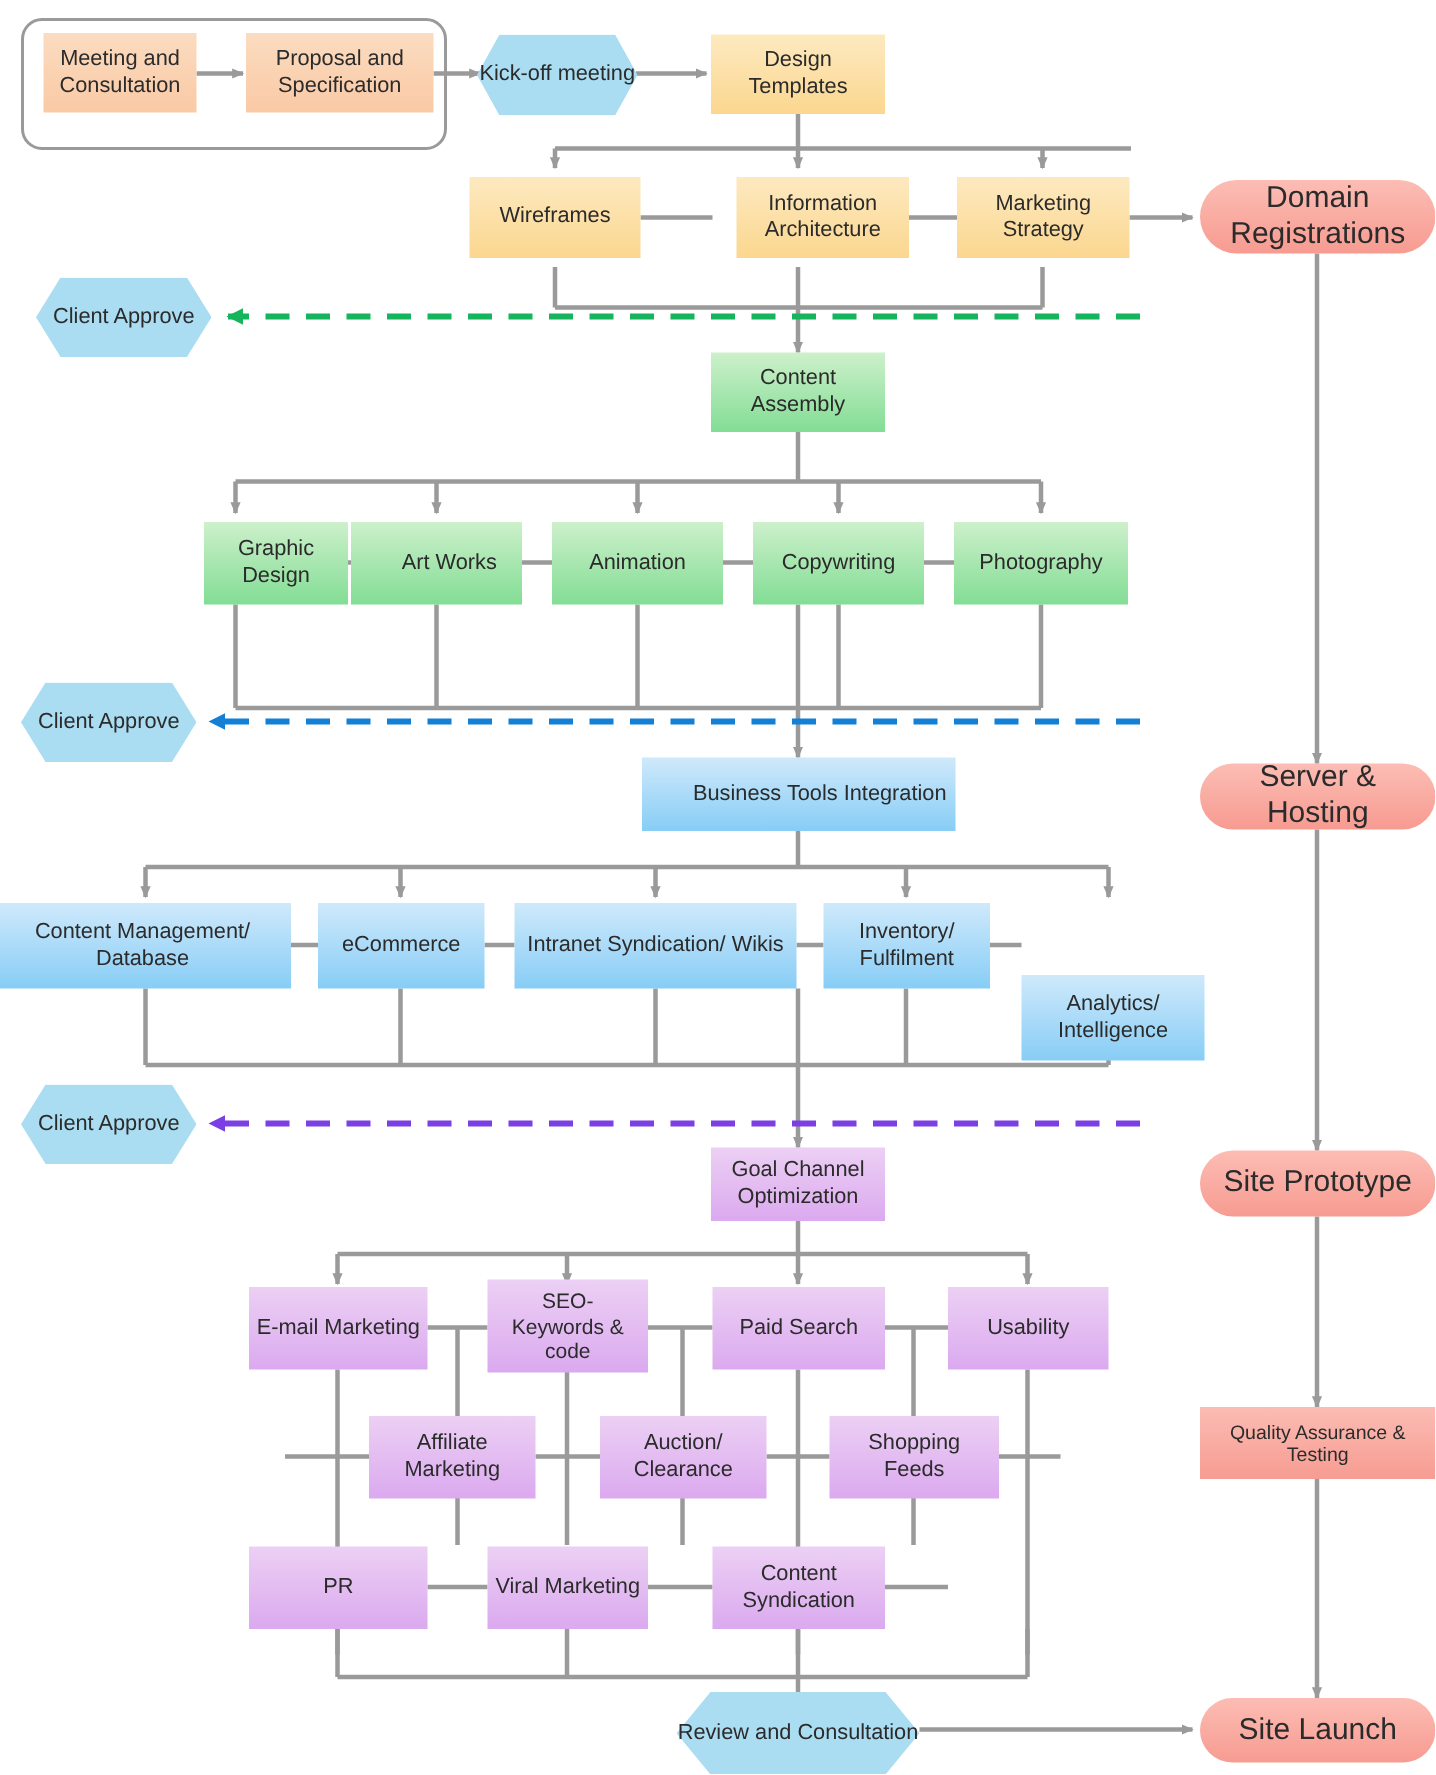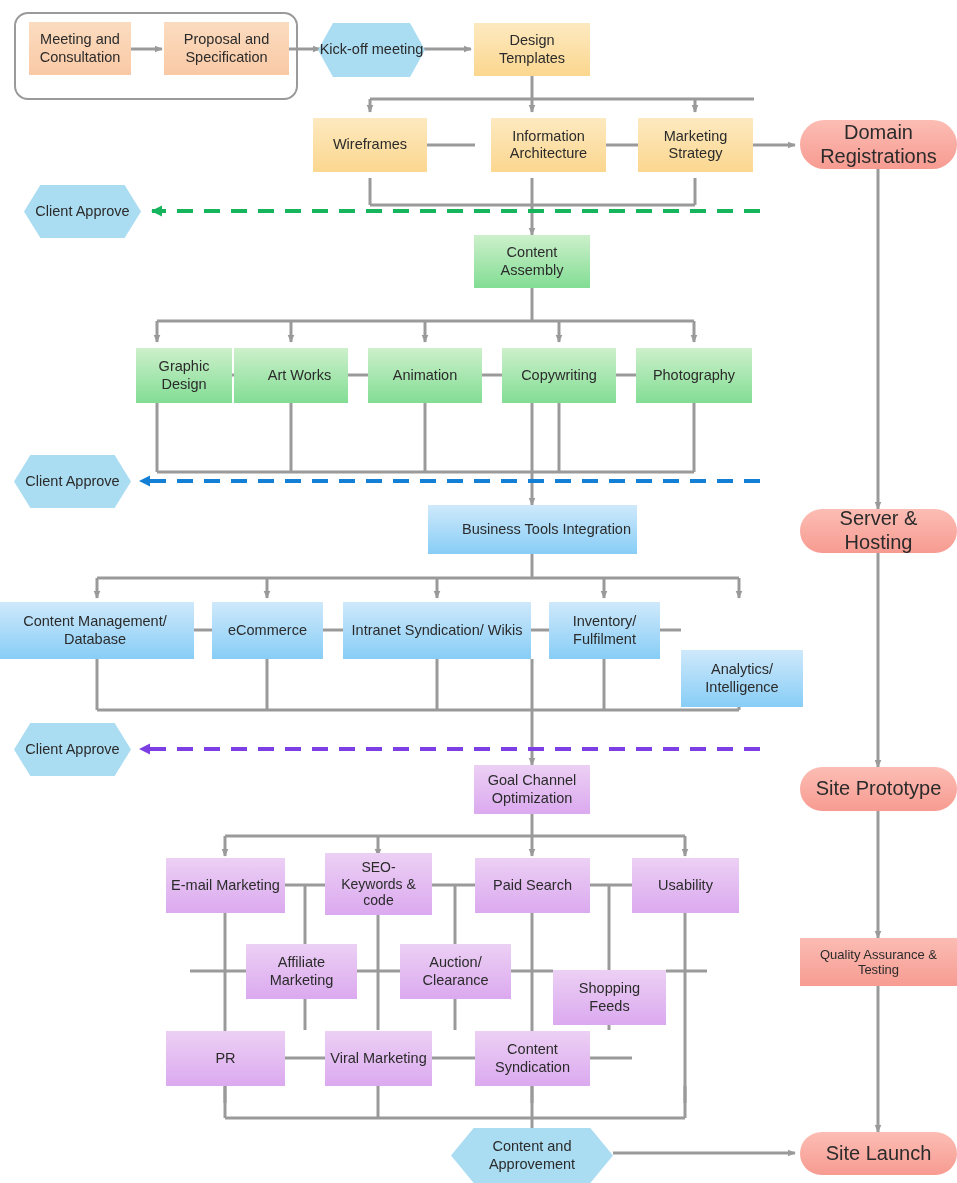--- a/index.html
+++ b/index.html
@@ -215,28 +215,28 @@
 
   <div class="node pill" style="left:800px;top:767px;width:157px;height:44px;">Site Prototype</div>
 
   <div class="node n-purple" style="left:166px;top:858px;width:119px;height:55px;">E-mail Marketing</div>
   <div class="node n-purple" style="left:325px;top:853px;width:107px;height:62px;font-size:14px;">SEO- Keywords &amp; code</div>
   <div class="node n-purple" style="left:475px;top:858px;width:115px;height:55px;">Paid Search</div>
   <div class="node n-purple" style="left:632px;top:858px;width:107px;height:55px;">Usability</div>
 
   <div class="node n-purple" style="left:246px;top:944px;width:111px;height:55px;">Affiliate Marketing</div>
   <div class="node n-purple" style="left:400px;top:944px;width:111px;height:55px;">Auction/ Clearance</div>
-  <div class="node n-purple" style="left:553px;top:944px;width:113px;height:55px;margin-top:26px;">Shopping Feeds</div>
+  <div class="node n-purple" style="left:553px;top:944px;width:113px;height:55px;">Shopping Feeds</div>
 
   <div class="node n-pinkrect" style="left:800px;top:938px;width:157px;height:48px;">Quality Assurance &amp; Testing</div>
 
   <div class="node n-purple" style="left:166px;top:1031px;width:119px;height:55px;">PR</div>
   <div class="node n-purple" style="left:325px;top:1031px;width:107px;height:55px;">Viral Marketing</div>
   <div class="node n-purple" style="left:475px;top:1031px;width:115px;height:55px;">Content Syndication</div>
 
   <div class="hexwrap" style="left:451px;top:1128px;width:162px;height:55px;">
     <span class="hexbg"></span>
-    <span class="hextxt">Content and Approvement</span>
+    <span class="hextxt">Review and Consultation</span>
   </div>
 
   <div class="node pill" style="left:800px;top:1132px;width:157px;height:43px;">Site Launch</div>
 
 </div>
 
 </body></html>

